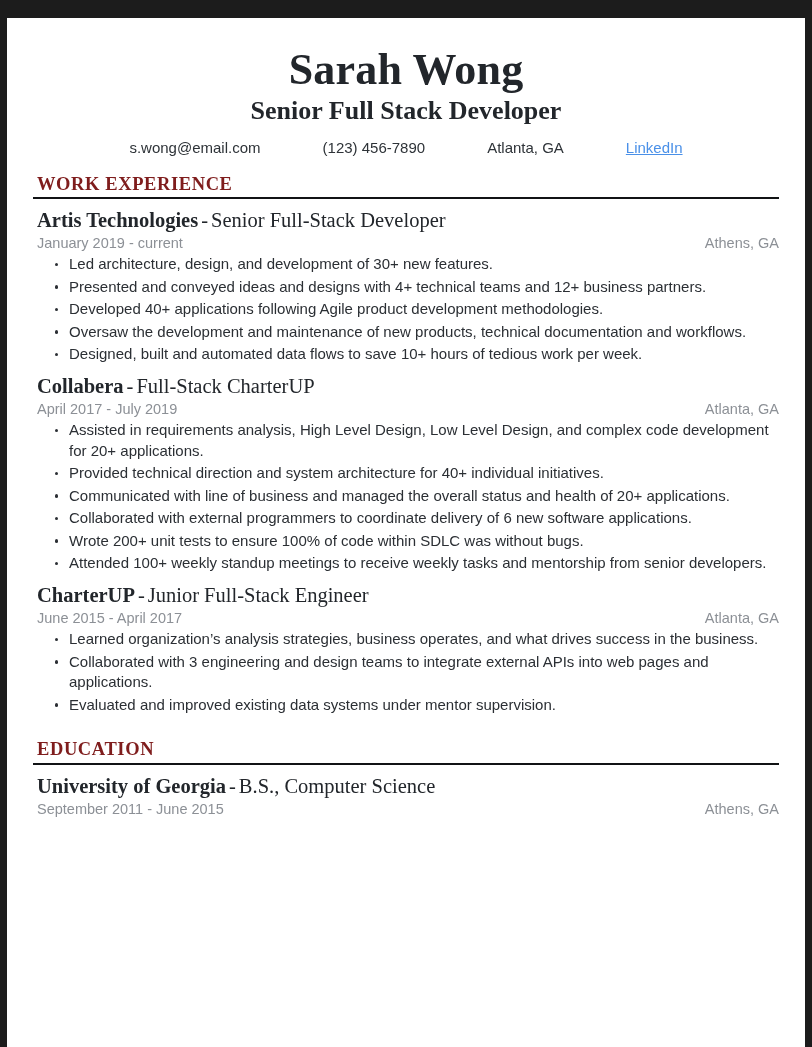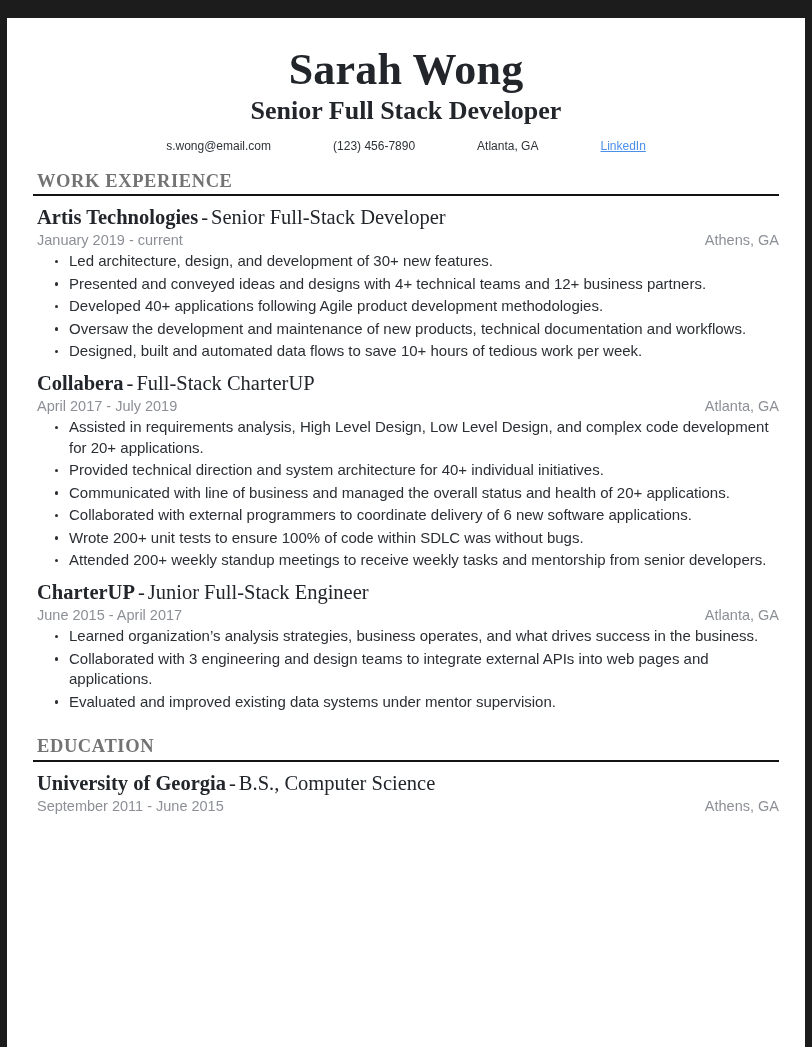--- a/index.html
+++ b/index.html
@@ -51,21 +51,21 @@
     color: #22262b;
     margin: 3px 0 0 0;
   }
 
   .contact-row {
     display: flex;
     justify-content: center;
     align-items: flex-start;
     margin: 13px 0 0 0;
     padding: 0 12px;
-    font-size: 12px;
+    font-size: 15px;
     color: #2e3338;
   }
   .contact-item {
     white-space: nowrap;
     padding: 0 0;
   }
   .contact-item + .contact-item { margin-left: 62px; }
   .contact-link {
     color: #4a90e8;
     text-decoration: underline;
@@ -75,21 +75,21 @@
 
   
   .section {
     margin-top: 18px;
   }
   .section-title {
     font-family: "Liberation Serif", serif;
     font-weight: bold;
     font-size: 18.5px;
     letter-spacing: 0.6px;
-    color: #737373;
+    color: #7f1d1d;
     text-transform: uppercase;
     line-height: 1.1;
     padding: 0 0 3px 4px;
   }
   .section-rule {
     height: 0;
     border-top: 2.4px solid #111315;
     width: 100%;
   }
 
@@ -202,21 +202,21 @@
         <div class="entry-meta">
           <span class="dates">April 2017 - July 2019</span>
           <span class="loc">Atlanta, GA</span>
         </div>
         <ul class="bullets">
           <li>Assisted in requirements analysis, High Level Design, Low Level Design, and complex code development for 20+ applications.</li>
           <li>Provided technical direction and system architecture for 40+ individual initiatives.</li>
           <li>Communicated with line of business and managed the overall status and health of 20+ applications.</li>
           <li>Collaborated with external programmers to coordinate delivery of 6 new software applications.</li>
           <li>Wrote 200+ unit tests to ensure 100% of code within SDLC was without bugs.</li>
-          <li>Attended 200+ weekly standup meetings to receive weekly tasks and mentorship from senior developers.</li>
+          <li>Attended 100+ weekly standup meetings to receive weekly tasks and mentorship from senior developers.</li>
         </ul>
       </div>
 
       <div class="entry">
         <div class="entry-title">
           <span class="entry-org">CharterUP</span><span class="entry-dash">-</span><span class="entry-role">Junior Full-Stack Engineer</span>
         </div>
         <div class="entry-meta">
           <span class="dates">June 2015 - April 2017</span>
           <span class="loc">Atlanta, GA</span>

